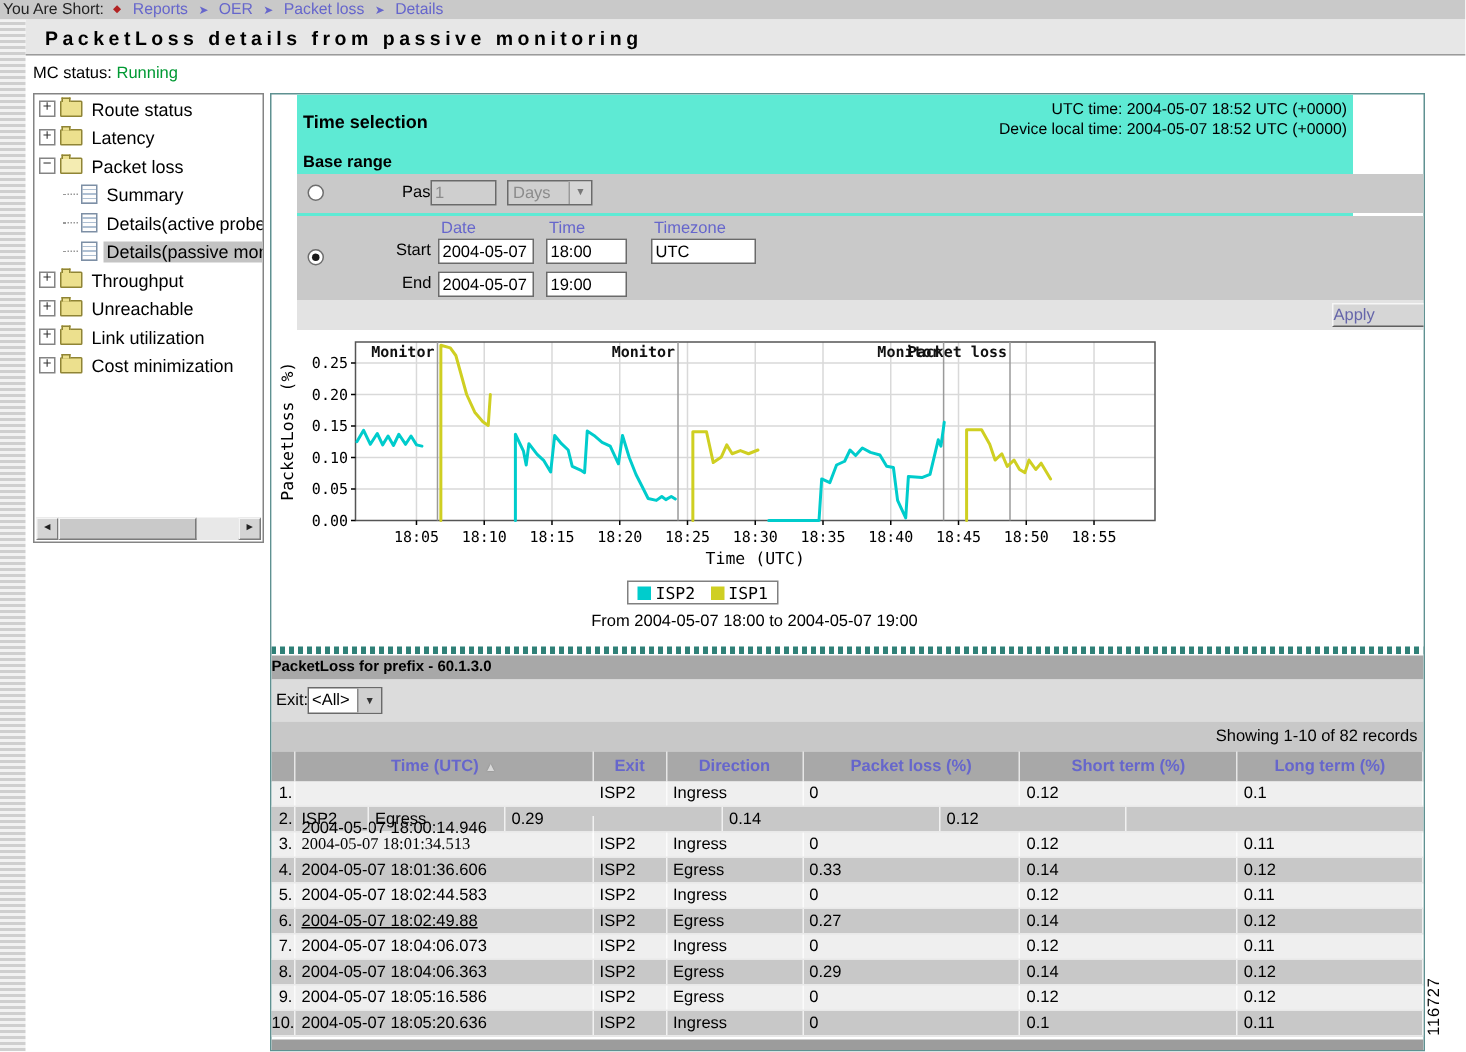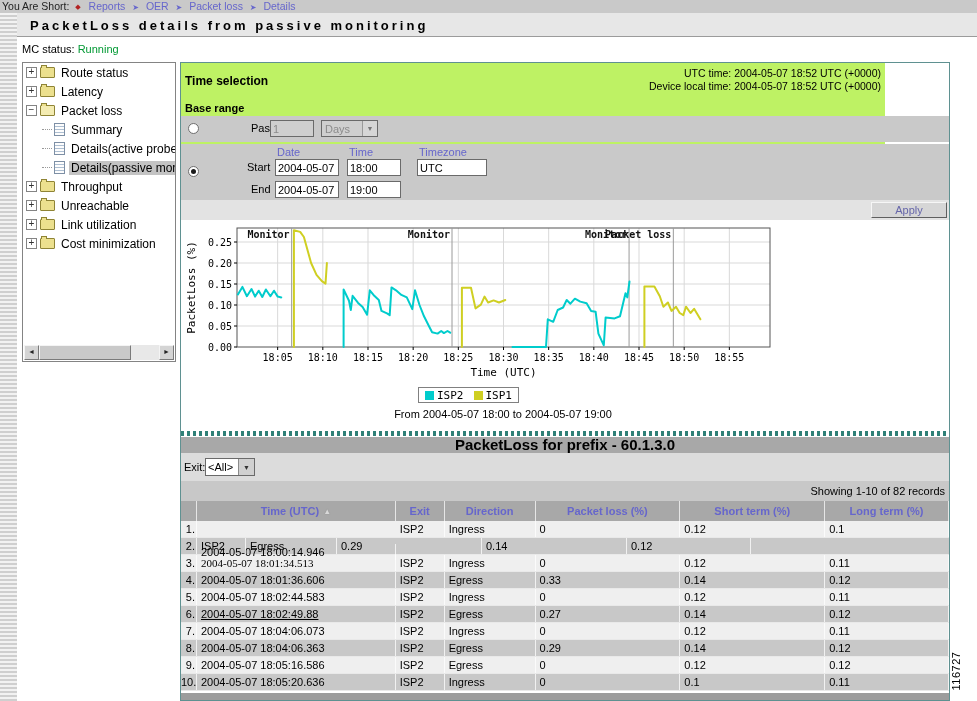--- a/index.html
+++ b/index.html
@@ -48,21 +48,21 @@
   .sthumb{width:92px;height:15px;background:#cycyc9;background:#c9c9c9;border:1px solid;
         border-color:#f4f4f4 #7a7a7a #7a7a7a #f4f4f4;box-sizing:border-box;cursor:grab;flex:none}
   .strack{flex:1}
   .sright{margin-left:auto}
 
   
   .panel{position:absolute;left:180px;top:62px;width:770px;height:639px;border:1px solid #5f9191;
          box-sizing:border-box;background:#fff;overflow:hidden}
   .abs{position:absolute}
 
-  .ts{left:0;top:0;width:704px;height:157px;background:#bef264}
+  .ts{left:17px;top:0;width:704px;height:157px;background:#5eead4}
   .ts .hdr{position:absolute;left:4px;top:11px;font-weight:bold;font-size:12px}
   .ts .utcline{position:absolute;right:4px;top:4px;font-size:10.5px}
   .ts .devline{position:absolute;right:4px;top:17px;font-size:10.5px}
   .ts .baserange{position:absolute;left:4px;top:39px;font-weight:bold;font-size:11px}
   .grayrow1{position:absolute;left:0;top:53px;width:768px;height:26px;background:#c9c9c9}
   .grayrow2{position:absolute;left:0;top:81px;width:768px;height:56px;background:#c9c9c9}
   .applyrow{position:absolute;left:0;top:137px;width:768px;height:20px;background:#e3e3e3}
   .radio{width:11px;height:11px;border:1px solid #6e6e6e;border-radius:50%;background:#fff;
          display:inline-block;box-sizing:border-box;position:absolute;cursor:pointer}
   .radio .dot{position:absolute;left:2px;top:2px;width:5px;height:5px;border-radius:50%;background:#1a1a1a}
@@ -70,32 +70,32 @@
   .collabel{position:absolute;font-size:11px;color:#6666cc}
   .tin{position:absolute;height:17px;border:1px solid #6a6a6a;background:#fff;font-size:11px;
        font-family:"Liberation Sans",sans-serif;padding:0 2px;box-sizing:border-box}
   .tin:disabled{background:#cfcfcf;color:#8b8b8b}
   .fakesel{position:absolute;height:17px;border:1px solid #6a6a6a;background:#cfcfcf;color:#8b8b8b;
        font-size:11px;box-sizing:border-box;display:flex;align-items:center;cursor:default}
   .fakesel .val{flex:1;padding-left:3px}
   .fakesel .arr{width:14px;height:100%;background:#d6d6d6;border-left:1px solid #9a9a9a;
        font-size:7px;display:flex;align-items:center;justify-content:center;color:#777}
   .btn{position:absolute;background:#d6d6d6;border:1px solid;border-color:#f6f6f6 #5f5f5f #5f5f5f #f6f6f6;
-       color:#6666aa;font-size:11px;text-align:center;line-height:14px;cursor:pointer;box-sizing:border-box}
+       color:#6666aa;font-size:11px;line-height:14px;cursor:pointer;box-sizing:border-box}
 
   .chartwrap{left:0;top:157px;width:768px;height:211px;background:#fff}
   .legendbox{left:237px;top:324px;height:14px;border:1px solid #808080;background:#fff;display:flex;
              align-items:center;padding:0 6px;gap:10px;font-family:"DejaVu Sans Mono",monospace;font-size:11px}
   .legendbox .sw{width:9px;height:9px;display:inline-block;margin-right:3px;vertical-align:-1px}
   .caption{left:322px;top:345px;transform:translateX(-50%);font-size:11px;white-space:nowrap}
 
   .divider{left:0;top:368px;width:768px;height:5px;
            background:repeating-linear-gradient(90deg,#2f8077 0 3px,#ffffff 3px 6px)}
-  .prefixbar{left:0;top:374px;width:768px;height:16px;background:#a8a8a8;text-align:center;
-             font-weight:bold;font-size:15px;line-height:16px}
+  .prefixbar{left:0;top:374px;width:768px;height:16px;background:#a8a8a8;text-align:left;
+             font-weight:bold;font-size:10px;line-height:16px}
   .exitrow{left:0;top:390px;width:768px;height:28px;background:#dcdcdc}
   .exitrow .xl{position:absolute;left:3px;top:8px}
   .exitsel{position:absolute;left:24px;top:5px;width:50px;height:18px;border:1px solid #6a6a6a;background:#fff;
            display:flex;align-items:center;box-sizing:border-box;cursor:pointer}
   .exitsel .val{flex:1;padding-left:2px;font-size:11px}
   .exitsel .arr{width:15px;height:100%;background:#d0d0d0;border-left:1px solid #8a8a8a;font-size:7px;
            display:flex;align-items:center;justify-content:center;color:#333}
   .showrow{left:0;top:418px;width:768px;height:20px;background:#c8c8c8;line-height:20px;
            text-align:right;padding-right:4px;box-sizing:border-box;font-size:11px}
 

